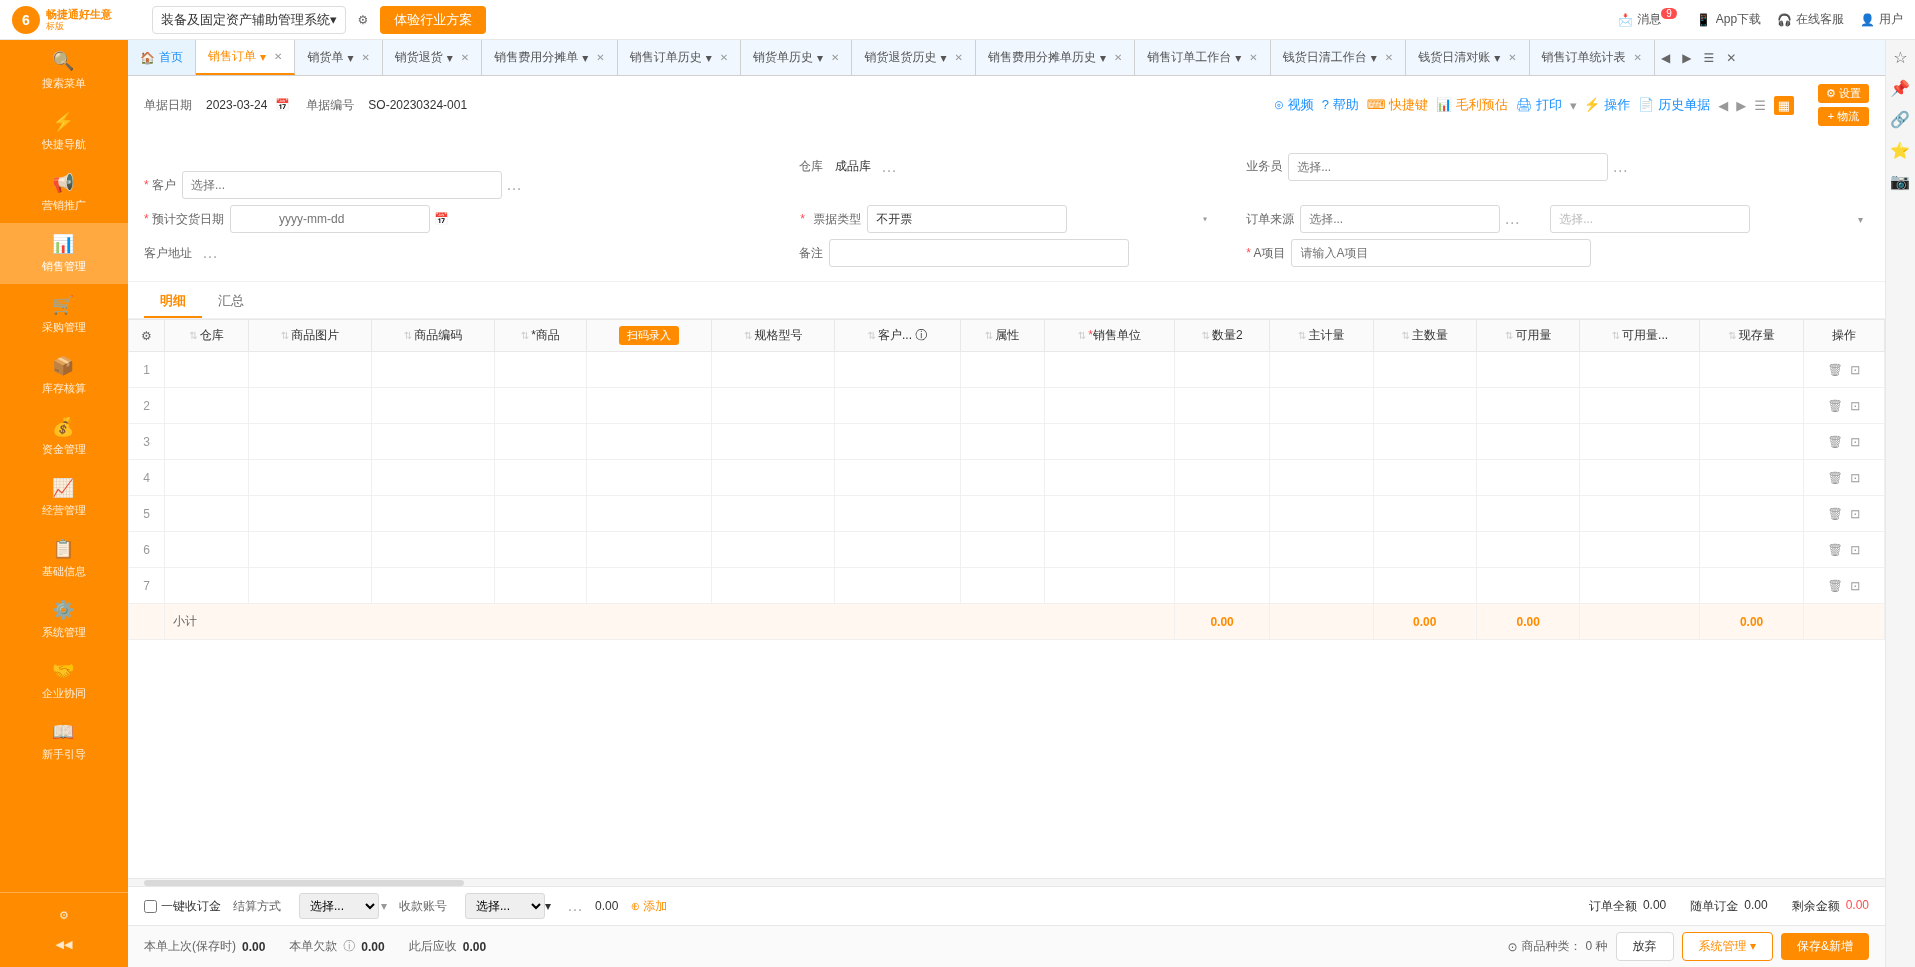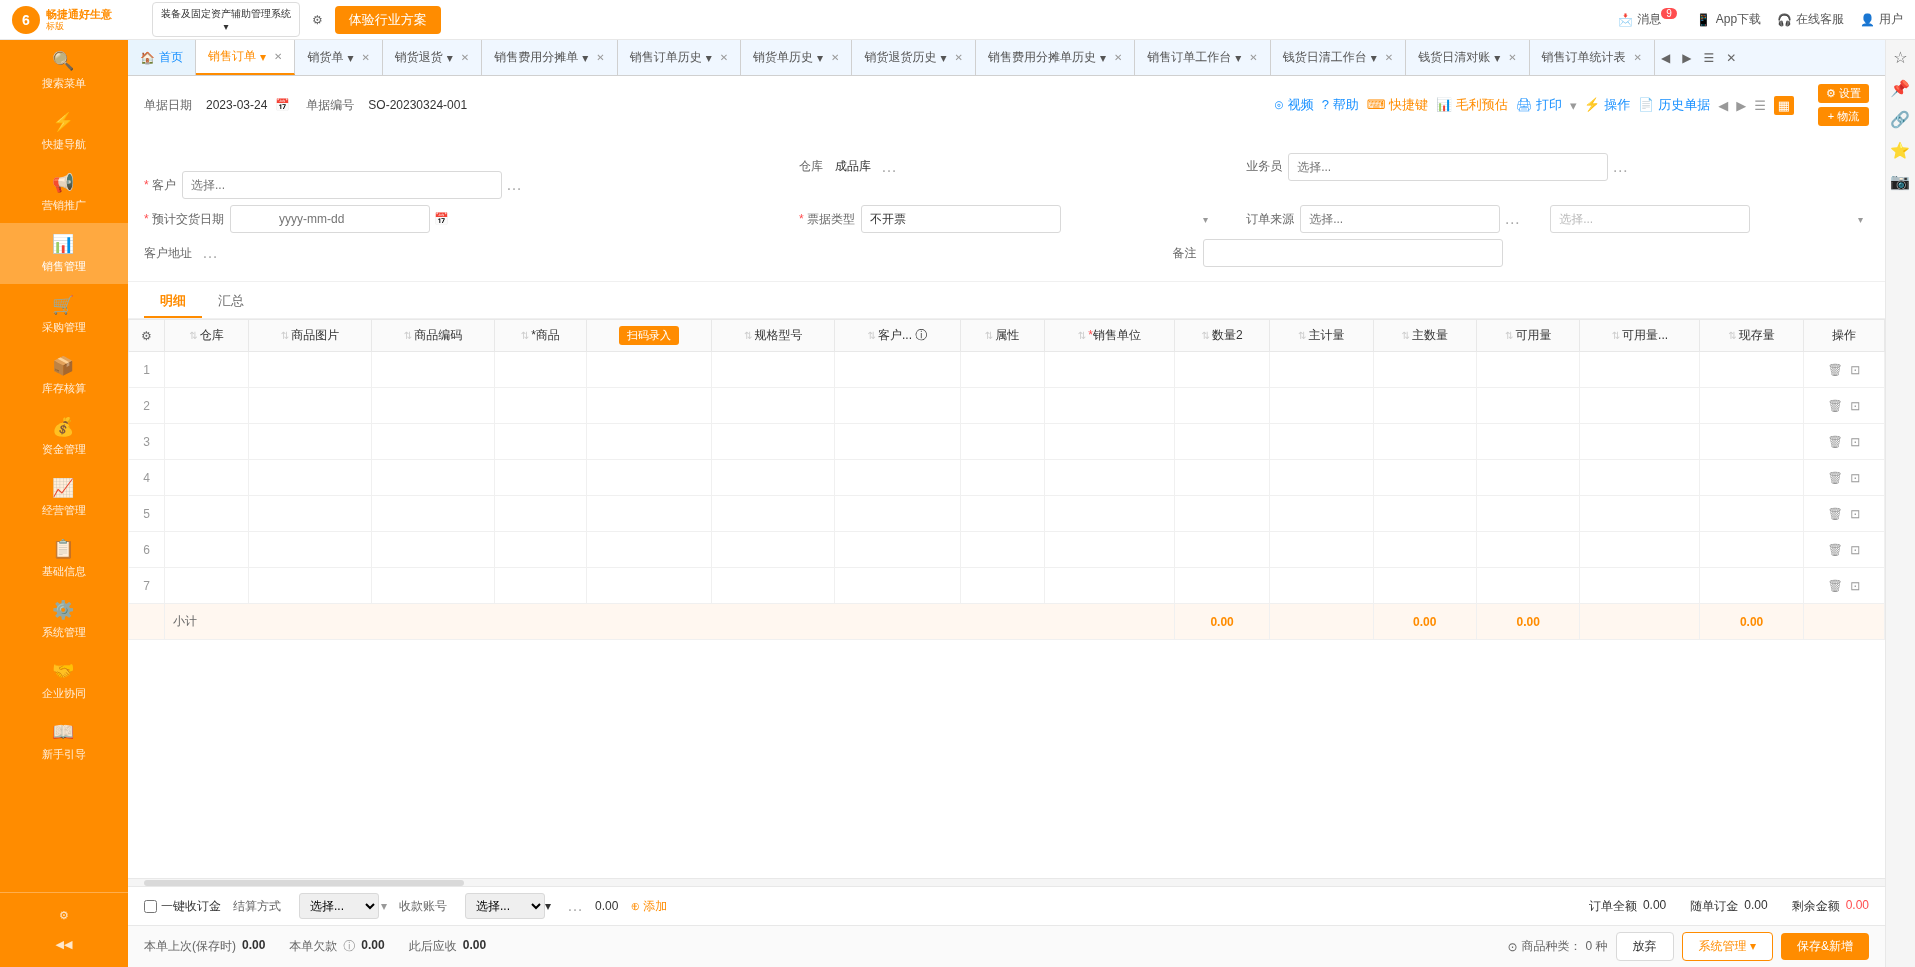--- a/index.html
+++ b/index.html
@@ -9,21 +9,21 @@
     .app-container { display: flex; flex-direction: column; height: 967px; width: 1915px; }
     .top-bar { display: flex; align-items: center; height: 40px; background: #fff; border-bottom: 1px solid #e8e8e8; padding: 0 12px; gap: 12px; flex-shrink: 0; }
     .main-layout { display: flex; flex: 1; overflow: hidden; }
     .sidebar { width: 128px; background: #ff8c00; flex-shrink: 0; display: flex; flex-direction: column; }
     .content-area { flex: 1; display: flex; flex-direction: column; overflow: hidden; background: #fff; }
 
     
     .logo-area { display: flex; align-items: center; gap: 6px; min-width: 128px; }
     .logo-circle { width: 28px; height: 28px; background: #ff8c00; border-radius: 50%; display: flex; align-items: center; justify-content: center; color: white; font-size: 14px; font-weight: bold; }
     .logo-text { font-size: 11px; color: #ff8c00; line-height: 1.2; font-weight: bold; }
-    .system-title { display: flex; align-items: center; gap: 0; font-size: 10px; color: #333; border: 1px solid #ddd; border-radius: 4px; padding: 4px 8px; cursor: pointer; flex-direction: column; }
+    .system-title { display: flex; align-items: center; gap: 0; font-size: 13px; color: #333; border: 1px solid #ddd; border-radius: 4px; padding: 4px 8px; cursor: pointer; }
     .btn-solution { background: #ff8c00; color: white; border: none; border-radius: 4px; padding: 5px 14px; font-size: 13px; cursor: pointer; }
     .top-right { margin-left: auto; display: flex; align-items: center; gap: 16px; font-size: 12px; color: #555; }
     .top-right-item { display: flex; align-items: center; gap: 4px; cursor: pointer; }
     .badge { background: #ff4d4f; color: white; border-radius: 10px; padding: 0 5px; font-size: 10px; position: relative; top: -6px; left: -4px; }
     .sidebar-menu-item { display: flex; flex-direction: column; align-items: center; padding: 10px 4px; cursor: pointer; color: rgba(255,255,255,0.85); font-size: 11px; gap: 4px; transition: background 0.2s; }
     .sidebar-menu-item.active { background: rgba(255,255,255,0.25); color: white; }
     .sidebar-icon { font-size: 18px; }
     .sidebar-bottom { margin-top: auto; border-top: 1px solid rgba(255,255,255,0.3); padding: 8px 0; }
     .sidebar-bottom-item { display: flex; flex-direction: column; align-items: center; padding: 8px 4px; cursor: pointer; color: rgba(255,255,255,0.8); font-size: 11px; gap: 3px; }
 
@@ -73,21 +73,21 @@
     .checkbox-label { display: flex; align-items: center; gap: 4px; font-size: 12px; }
     .bottom-select { border: 1px solid #d9d9d9; border-radius: 3px; padding: 3px 6px; font-size: 12px; height: 26px; min-width: 80px; }
     .bottom-value { color: #333; font-size: 12px; }
     .add-link { color: #ff8c00; cursor: pointer; font-size: 12px; }
     .bottom-right-info { margin-left: auto; font-size: 12px; color: #333; display: flex; gap: 24px; }
     .bottom-info-item { display: flex; gap: 6px; }
     .info-value { color: #333; }
     
     
     .footer-bar { border-top: 1px solid #e8e8e8; padding: 6px 16px; display: flex; align-items: center; background: #fafafa; flex-shrink: 0; }
-    .footer-stat { display: flex; align-items: flex-start; gap: 6px; font-size: 12px; color: #666; margin-right: 24px; }
+    .footer-stat { display: flex; align-items: center; gap: 6px; font-size: 12px; color: #666; margin-right: 24px; }
     .footer-stat-value { color: #333; font-weight: bold; }
     .footer-right { margin-left: auto; display: flex; align-items: center; gap: 8px; }
     .btn-discard { background: white; border: 1px solid #d9d9d9; border-radius: 4px; padding: 5px 16px; font-size: 12px; cursor: pointer; color: #333; }
     .btn-save-draft { background: white; border: 1px solid #ff8c00; border-radius: 4px; padding: 5px 16px; font-size: 12px; cursor: pointer; color: #ff8c00; }
     .btn-save-new { background: #ff8c00; border: none; border-radius: 4px; padding: 5px 16px; font-size: 12px; cursor: pointer; color: white; }
 
     
     .right-toolbar { width: 30px; background: #f5f5f5; border-left: 1px solid #e8e8e8; display: flex; flex-direction: column; align-items: center; padding: 8px 0; gap: 12px; flex-shrink: 0; }
     .rt-icon { cursor: pointer; color: #666; font-size: 16px; }
 
@@ -338,21 +338,21 @@
           </div>
         </div>
 
         <div class="form-row">
           <div class="form-field" style="flex:1.5;">
             <span class="form-label required">预计交货日期</span>
             <input class="form-input placeholder" type="text" placeholder="yyyy-mm-dd" style="max-width: 200px; padding-left: 48px;">
             <span style="cursor:pointer;color:#999;margin-left:4px;">📅</span>
           </div>
           <div class="form-divider"></div>
-          <div class="form-field" style="flex:1;">
+          <div class="form-field" style="flex:1;font-family:Liberation Mono, monospace;">
             <span class="form-label required">票据类型</span>
             <div class="select-with-arrow" style="flex:1;">
               <div class="form-select" style="max-width:200px;">
                 <span>不开票</span>
               </div>
               <span class="arrow">▾</span>
             </div>
           </div>
           <div class="form-divider"></div>
           <div class="form-field" style="flex:1.5;">
@@ -373,20 +373,24 @@
           <div class="form-field" style="flex:1.5;">
             <span class="form-label">客户地址</span>
             <span class="form-dots">…</span>
           </div>
           <div class="form-divider"></div>
           <div class="form-field" style="flex:1;">
             <span class="form-label">备注</span>
             <input class="form-input" type="text" style="max-width: 300px;">
           </div>
           <div class="form-divider"></div>
+          <div class="form-field" style="flex:1.5;">
+            <span class="form-label required">A项目</span>
+            <input class="form-input placeholder" type="text" placeholder="请输入A项目" style="max-width: 300px;">
+          </div>
         </div>
 
       </div>
 
       <div class="detail-tabs">
         <div class="detail-tab active">明细</div>
         <div class="detail-tab">汇总</div>
       </div>
 
       <div class="table-container">

